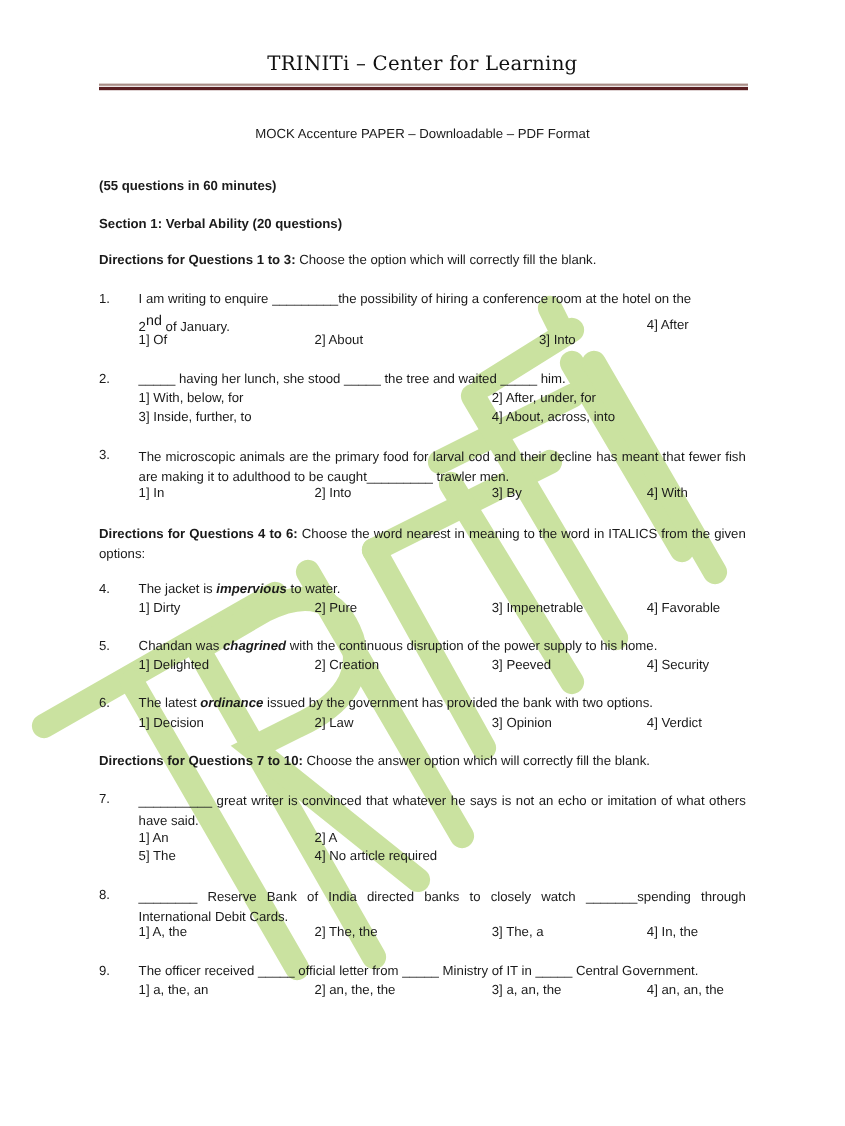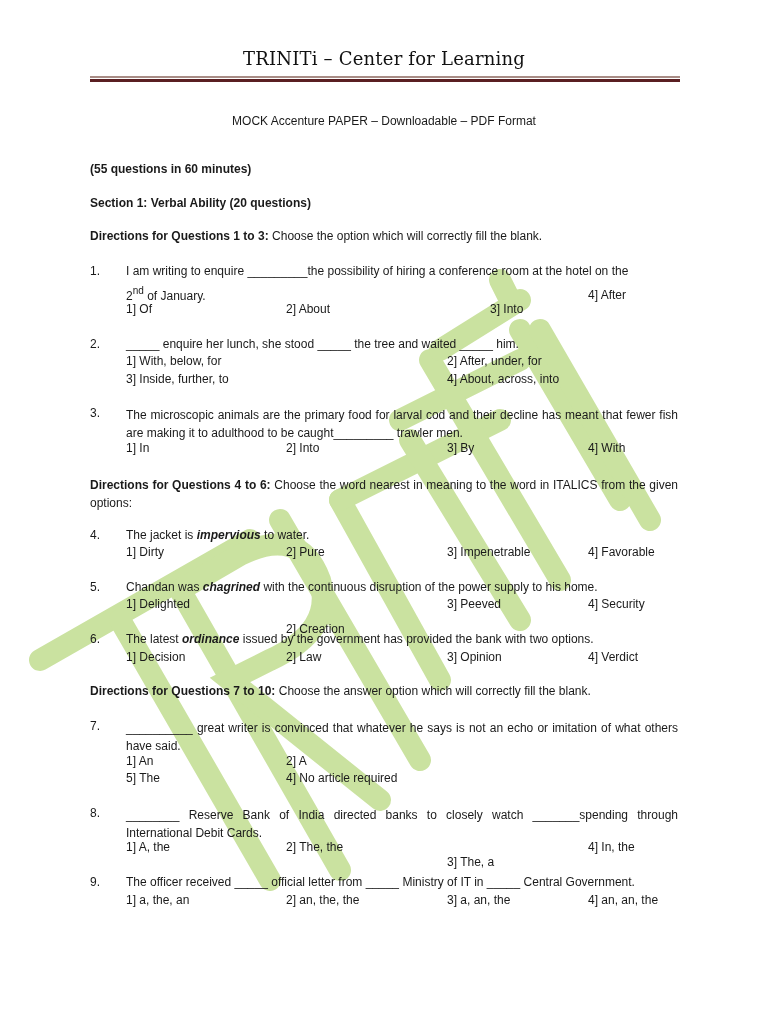--- a/index.html
+++ b/index.html
@@ -9,21 +9,21 @@
     font-family:"DejaVu Serif", serif; font-size:18px; color:#111; letter-spacing:0.2px; }
   .rule-thin { position:absolute; left:90px; width:590px; top:76px; height:2px; background:#a98d86; }
   .rule-thick { position:absolute; left:90px; width:590px; top:79px; height:3px; background:#5a1f22; }
 
   .t { position:absolute; font-family:"Liberation Sans", sans-serif; font-size:12px; color:#1a1a1a;
        white-space:nowrap; line-height:14px; }
   .b { font-weight:bold; }
   .center { left:0; width:768px; text-align:center; }
   .just { white-space:normal; text-align:justify; width:552px; }
   i { font-style:italic; font-weight:bold; }
-  sup { font-size:10px; vertical-align:6px; }
+  sup { font-size:13px; vertical-align:6px; }
 
   .wm { position:absolute; left:0; top:0; width:768px; height:1024px; pointer-events:none; z-index:0; }
   .content { position:absolute; left:0; top:0; width:768px; height:1024px; z-index:1; }
 </style>
 </head>
 <body>
 
 <div class="page">
 
   <svg class="wm" viewBox="0 0 768 1024">
@@ -71,21 +71,21 @@
       <div class="t" style="left:126px; top:264px;">I am writing to enquire _________the possibility of hiring a conference room at the hotel on the</div>
       <div class="t" style="left:126px; top:284px;"><span>2</span><sup>nd</sup><span> of January.</span></div>
       <div class="t" style="left:126px; top:302px;">1]  Of</div>
       <div class="t" style="left:286px; top:302px;">2] About</div>
       <div class="t" style="left:447px; top:302px;margin-left:43px;">3]  Into</div>
       <div class="t" style="left:588px; top:288px;">4]  After</div>
     </div>
 
     <div>
       <div class="t" style="left:90px; top:337px;">2.</div>
-      <div class="t" style="left:126px; top:337px;">_____ enquire her lunch, she stood _____ the tree and waited _____ him.</div>
+      <div class="t" style="left:126px; top:337px;">_____ having her lunch, she stood _____ the tree and waited _____ him.</div>
       <div class="t" style="left:126px; top:354px;">1]  With, below, for</div>
       <div class="t" style="left:447px; top:354px;">2]  After, under, for</div>
       <div class="t" style="left:126px; top:372px;">3]  Inside, further, to</div>
       <div class="t" style="left:447px; top:372px;">4]  About, across, into</div>
     </div>
 
     <div>
       <div class="t" style="left:90px; top:406px;">3.</div>
       <div class="t just" style="left:126px; top:406px; line-height:18px;">The microscopic animals are the primary food for larval cod and their decline has meant that fewer fish are making it to adulthood to be caught_________ trawler men.</div>
       <div class="t" style="left:126px; top:441px;">1]  In</div>
@@ -104,21 +104,21 @@
       <div class="t" style="left:126px; top:545px;">1]  Dirty</div>
       <div class="t" style="left:286px; top:545px;">2] Pure</div>
       <div class="t" style="left:447px; top:545px;">3]  Impenetrable</div>
       <div class="t" style="left:588px; top:545px;">4]  Favorable</div>
     </div>
 
     <div>
       <div class="t" style="left:90px; top:580px;">5.</div>
       <div class="t" style="left:126px; top:580px;"><span>Chandan was </span><i>chagrined</i><span> with the continuous disruption of the power supply to his home.</span></div>
       <div class="t" style="left:126px; top:597px;">1]  Delighted</div>
-      <div class="t" style="left:286px; top:622px;">2] Creation</div>
+      <div class="t" style="left:286px; top:597px;">2] Creation</div>
       <div class="t" style="left:447px; top:597px;">3]  Peeved</div>
       <div class="t" style="left:588px; top:597px;">4]  Security</div>
     </div>
 
     <div>
       <div class="t" style="left:90px; top:632px;">6.</div>
       <div class="t" style="left:126px; top:632px;"><span>The latest </span><i>ordinance</i><span> issued by the government has provided the bank with two options.</span></div>
       <div class="t" style="left:126px; top:650px;">1]  Decision</div>
       <div class="t" style="left:286px; top:650px;">2] Law</div>
       <div class="t" style="left:447px; top:650px;">3]  Opinion</div>
@@ -136,21 +136,21 @@
       <div class="t" style="left:286px; top:754px;">2] A</div>
       <div class="t" style="left:126px; top:771px;">5]  The</div>
       <div class="t" style="left:286px; top:771px;">4] No article required</div>
     </div>
 
     <div>
       <div class="t" style="left:90px; top:806px;">8.</div>
       <div class="t just" style="left:126px; top:806px; line-height:18px;">________ Reserve Bank of India directed banks to closely watch _______spending through International Debit Cards.</div>
       <div class="t" style="left:126px; top:840px;">1]  A, the</div>
       <div class="t" style="left:286px; top:840px;">2] The, the</div>
-      <div class="t" style="left:447px; top:840px;margin-top:15px;">3]  The, a</div>
+      <div class="t" style="left:447px; top:840px;">3]  The, a</div>
       <div class="t" style="left:588px; top:840px;">4]  In, the</div>
     </div>
 
     <div>
       <div class="t" style="left:90px; top:875px;">9.</div>
       <div class="t" style="left:126px; top:875px;">The officer received _____ official letter from _____ Ministry of IT in _____ Central Government.</div>
       <div class="t" style="left:126px; top:893px;">1]  a, the, an</div>
       <div class="t" style="left:286px; top:893px;">2] an, the, the</div>
       <div class="t" style="left:447px; top:893px;">3]  a, an, the</div>
       <div class="t" style="left:588px; top:893px;">4]  an, an, the</div>

